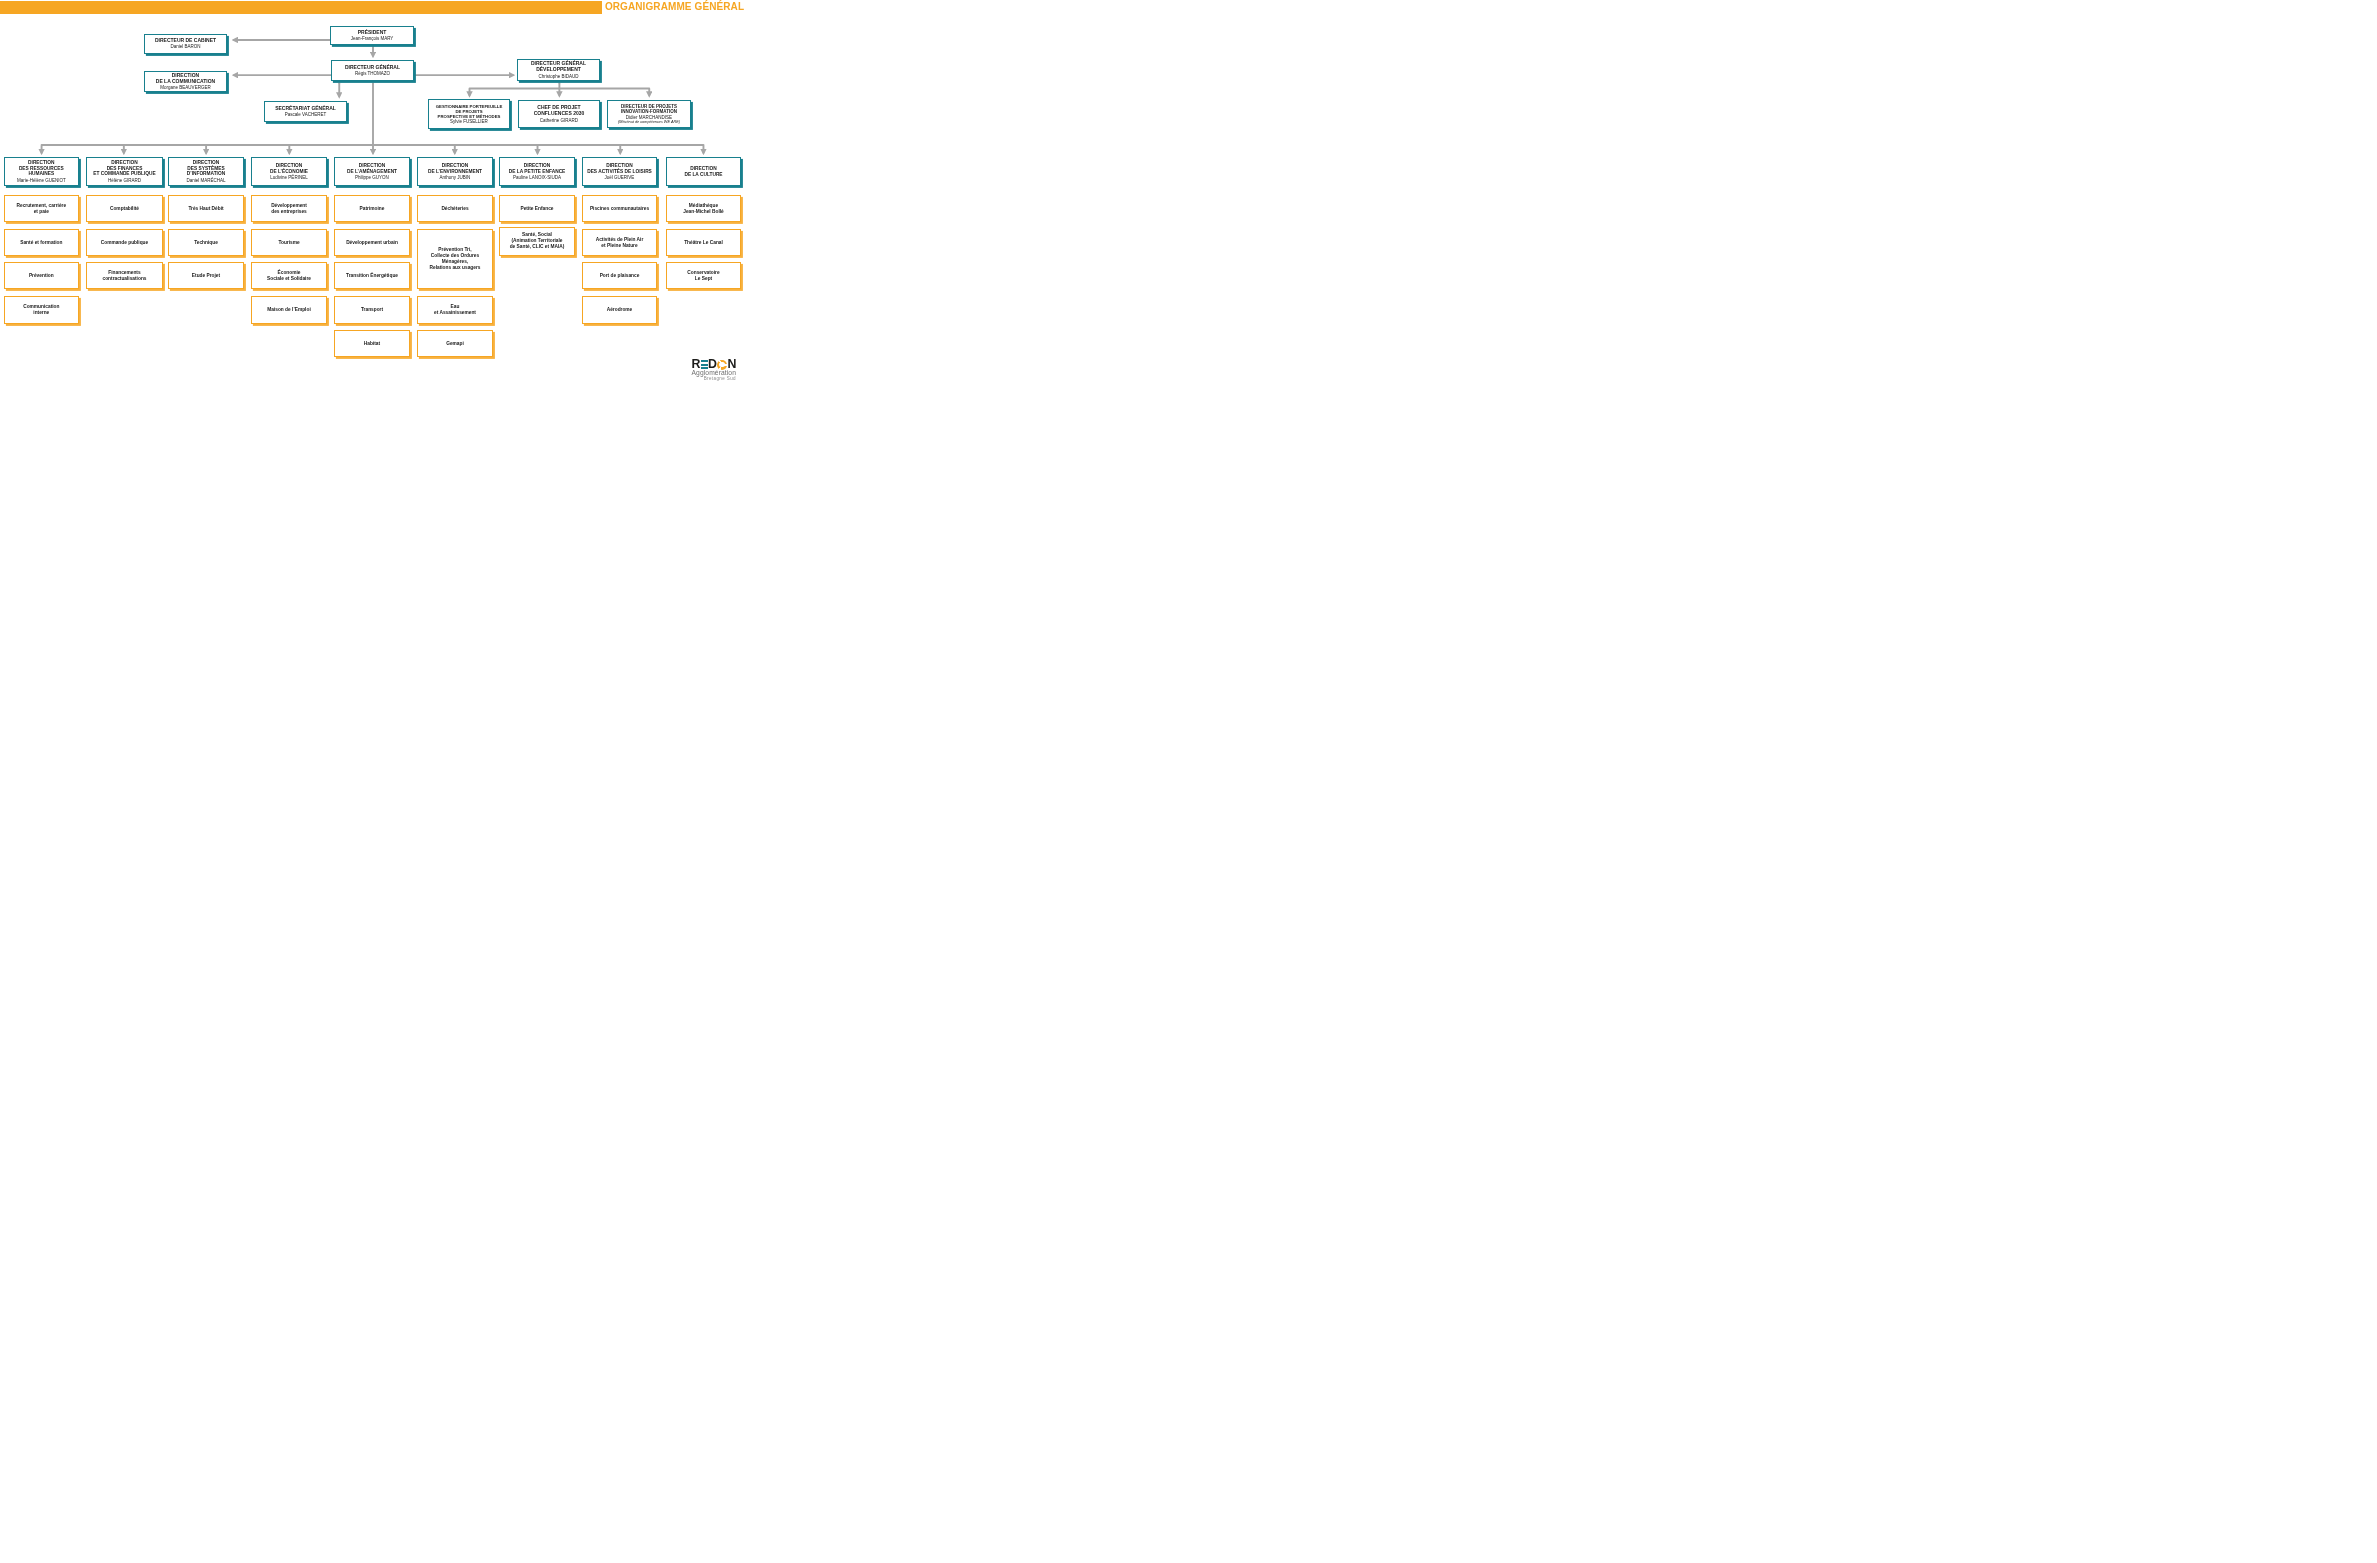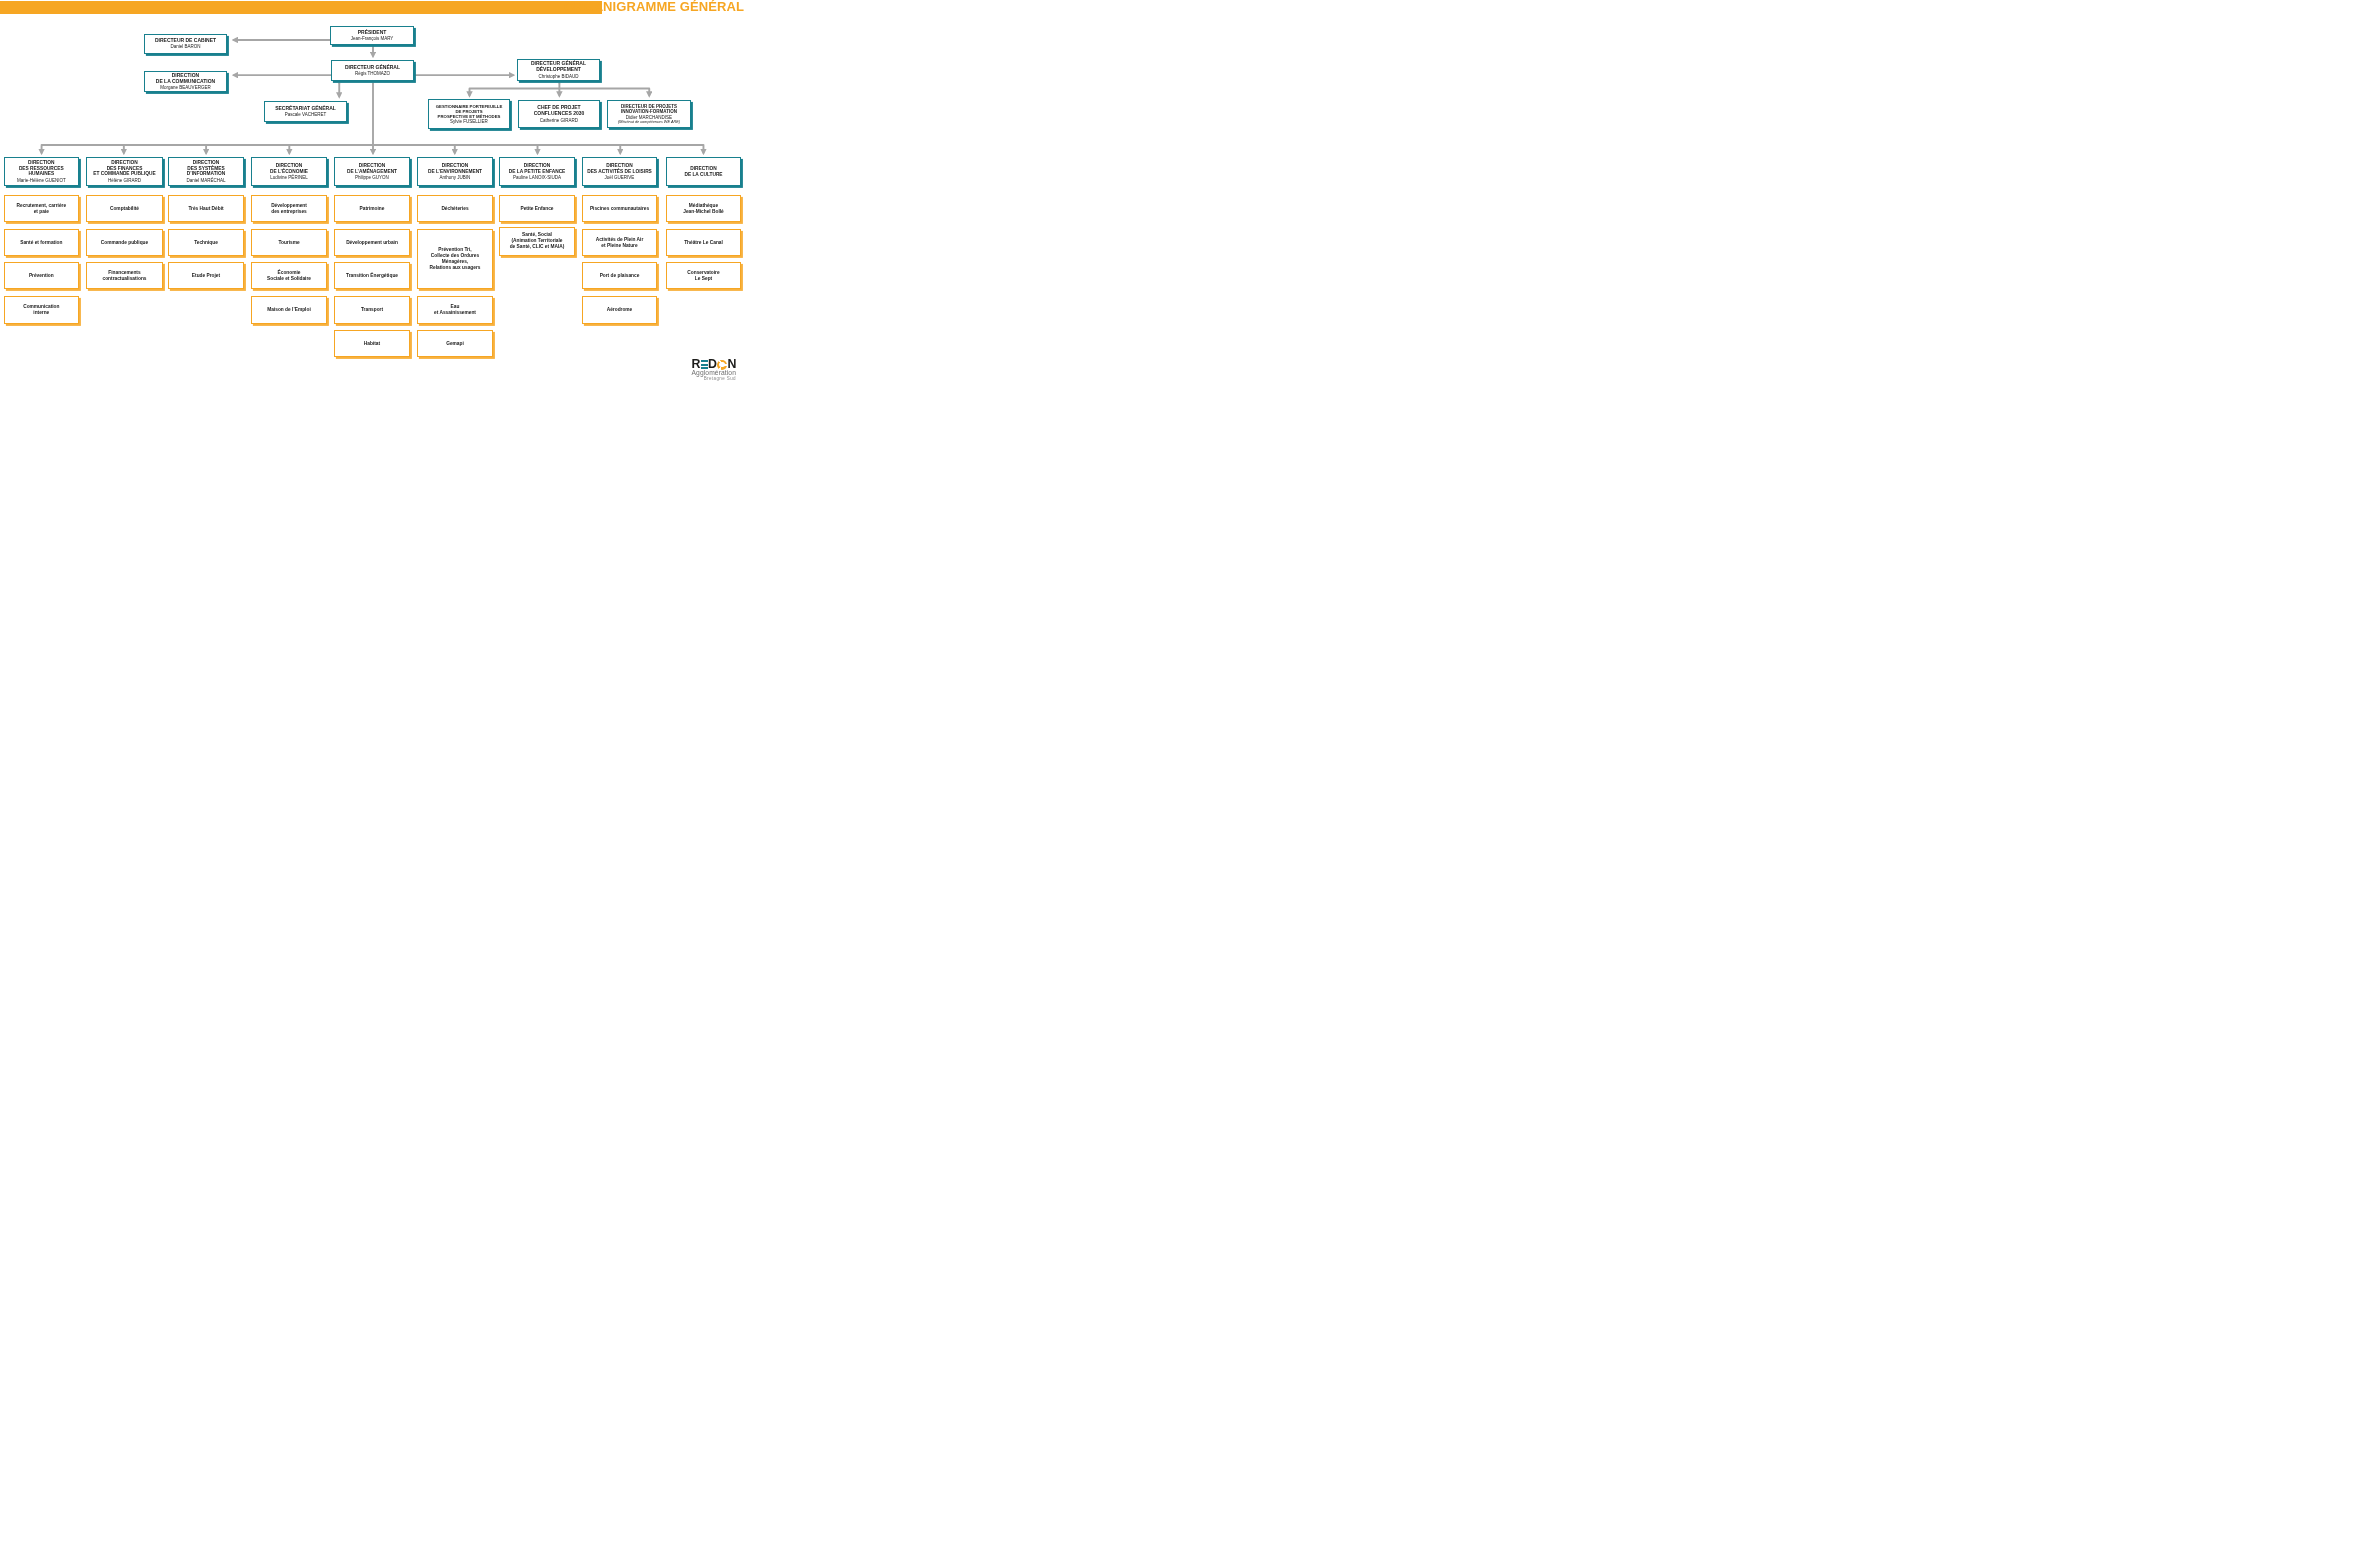--- a/index.html
+++ b/index.html
@@ -4,21 +4,21 @@
 <style>
   html,body{margin:0;padding:0;background:#ffffff;}
   #stage{
     position:relative;width:746px;height:388px;background:#ffffff;
     font-family:"Liberation Sans",sans-serif;color:#1a1a1a;overflow:hidden;
   }
   
   .bar{position:absolute;left:0;top:1.4px;width:602px;height:12.4px;background:#F6A623;}
   .page-title{
     position:absolute;right:1.9px;top:1.4px;height:12.4px;line-height:12.4px;
-    font-size:13px;font-weight:bold;color:#F6A623;letter-spacing:0.1px;white-space:nowrap;
+    font-size:10px;font-weight:bold;color:#F6A623;letter-spacing:0.1px;white-space:nowrap;
   }
   
   .wires{position:absolute;left:0;top:0;width:746px;height:388px;pointer-events:none;}
   
   .t-box{
     position:absolute;background:#fff;border:1px solid #18808E;
     box-shadow:1.9px 1.9px 0 0 #18808E;box-sizing:border-box;
     display:flex;flex-direction:column;align-items:center;justify-content:center;
     text-align:center;padding:0.5px 1.4px;
   }

